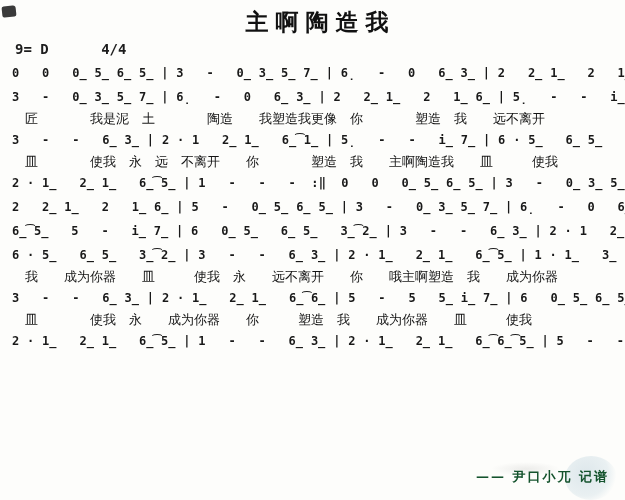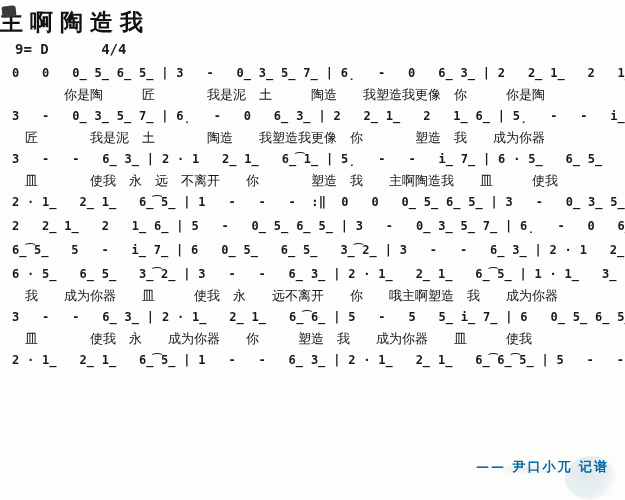--- a/index.html
+++ b/index.html
@@ -5,41 +5,41 @@
   html,body{margin:0;padding:0;background:#e8e8e8;}
   .sheet{
     width:625px;height:500px;background:#fdfdfb;position:relative;overflow:hidden;
     font-family:"DejaVu Sans",sans-serif;color:#1c1c1c;box-sizing:border-box;
   }
   .corner-mark{
     position:absolute;left:2px;top:6px;width:14px;height:11px;background:#3a3a3a;
     border-radius:2px 3px 2px 2px;transform:rotate(-6deg);
   }
   .title{
-    text-align:left;font-family:"DejaVu Serif",serif;font-weight:bold;
-    font-size:23px;margin:7px 0 3px 0;letter-spacing:7px;color:#111;
+    text-align:center;font-family:"DejaVu Serif",serif;font-weight:bold;
+    font-size:23px;margin:7px 0 3px 16px;letter-spacing:7px;color:#111;
   }
   .meta{
     font-family:"DejaVu Sans Mono",monospace;font-size:14px;font-weight:bold;
     padding-left:15px;margin-bottom:2px;
   }
   .meta .time{margin-left:44px;margin-top:44px;}
   .systems{padding:3px 12px 0 12px;}
   .system{margin-bottom:1px;}
   .notes{
     font-family:"DejaVu Sans Mono",monospace;font-size:12px;font-weight:bold;
     white-space:pre;line-height:23px;letter-spacing:0.3px;color:#191919;
   }
   .lyrics{
     font-size:13px;white-space:pre;line-height:19px;color:#141414;
     font-family:"DejaVu Sans","DejaVu Serif",sans-serif;
   }
   .credit{
-    position:absolute;right:16px;bottom:24px;font-size:13px;letter-spacing:2px;
-    color:#0369a1;font-weight:bold;z-index:2;
+    position:absolute;right:16px;bottom:14px;font-size:13px;letter-spacing:2px;
+    color:#14532d;font-weight:bold;z-index:2;
   }
   .watermark{
     position:absolute;right:8px;bottom:0px;width:52px;height:44px;border-radius:50%;
     background:radial-gradient(circle at 40% 40%, #d3e0e6 0%, #e3ecef 55%, rgba(255,255,255,0) 75%);
     opacity:0.75;z-index:1;
   }
   .smudge{
     position:absolute;right:64px;bottom:24px;width:70px;height:14px;border-radius:50%;
     background:radial-gradient(ellipse at center, #ececea 0%, rgba(255,255,255,0) 70%);
     z-index:1;
@@ -54,25 +54,24 @@
   <div class="title">主啊陶造我</div>
 
   <div class="meta">
     <span class="key">9= D</span>
     <span class="time">4/4</span>
   </div>
 
   <div class="systems">
     <div class="system">
       <div class="notes">0   0   0̲ 5̲ 6̲ 5̲ | 3   -   0̲ 3̲ 5̲ 7̲ | 6̣   -   0   6̲ 3̲ | 2   2̲ 1̲   2   1̲ 6̲ | 5   -   0̲ 5̲ 6̲ 5̲ |</div>
-      <div class="lyrics">　　　　你是陶　　　匠　　　　我是泥　土　　　陶造　　我塑造我更像　你　　　你是陶</div>
     </div>
     <div class="system">
       <div class="notes">3   -   0̲ 3̲ 5̲ 7̲ | 6̣   -   0   6̲ 3̲ | 2   2̲ 1̲   2   1̲ 6̲ | 5̣   -   -   i̲ 7̲ | 6 · 5̲   6̲ 5̲   3̲͡2̲ |</div>
-      <div class="lyrics">　匠　　　　我是泥　土　　　　陶造　　我塑造我更像　你　　　　塑造　我　　成为你器</div>
+      <div class="lyrics">　匠　　　　我是泥　土　　　　陶造　　我塑造我更像　你　　　　塑造　我　　远不离开</div>
     </div>
     <div class="system">
       <div class="notes">3   -   -   6̲ 3̲ | 2 · 1   2̲ 1̲   6̲͡1̲ | 5̣   -   -   i̲ 7̲ | 6 · 5̲   6̲ 5̲   3̲͡2̲ | 3   -   -   6̲ 3̲ |</div>
       <div class="lyrics">　皿　　　　使我　永　远　不离开　　你　　　　塑造　我　　主啊陶造我　　皿　　　使我</div>
     </div>
     <div class="system">
       <div class="notes">2 · 1̲   2̲ 1̲   6̲͡5̲ | 1   -   -   -  :‖  0   0   0̲ 5̲ 6̲ 5̲ | 3   -   0̲ 3̲ 5̲ 7̲ | 6̣   -   0   6̲ 3̲ |</div>
     </div>
     <div class="system">
       <div class="notes">2   2̲ 1̲   2   1̲ 6̲ | 5   -   0̲ 5̲ 6̲ 5̲ | 3   -   0̲ 3̲ 5̲ 7̲ | 6̣   -   0   6̲ 3̲ | 2   2̲ 1̲   2   1̲͡6̲ |</div>

